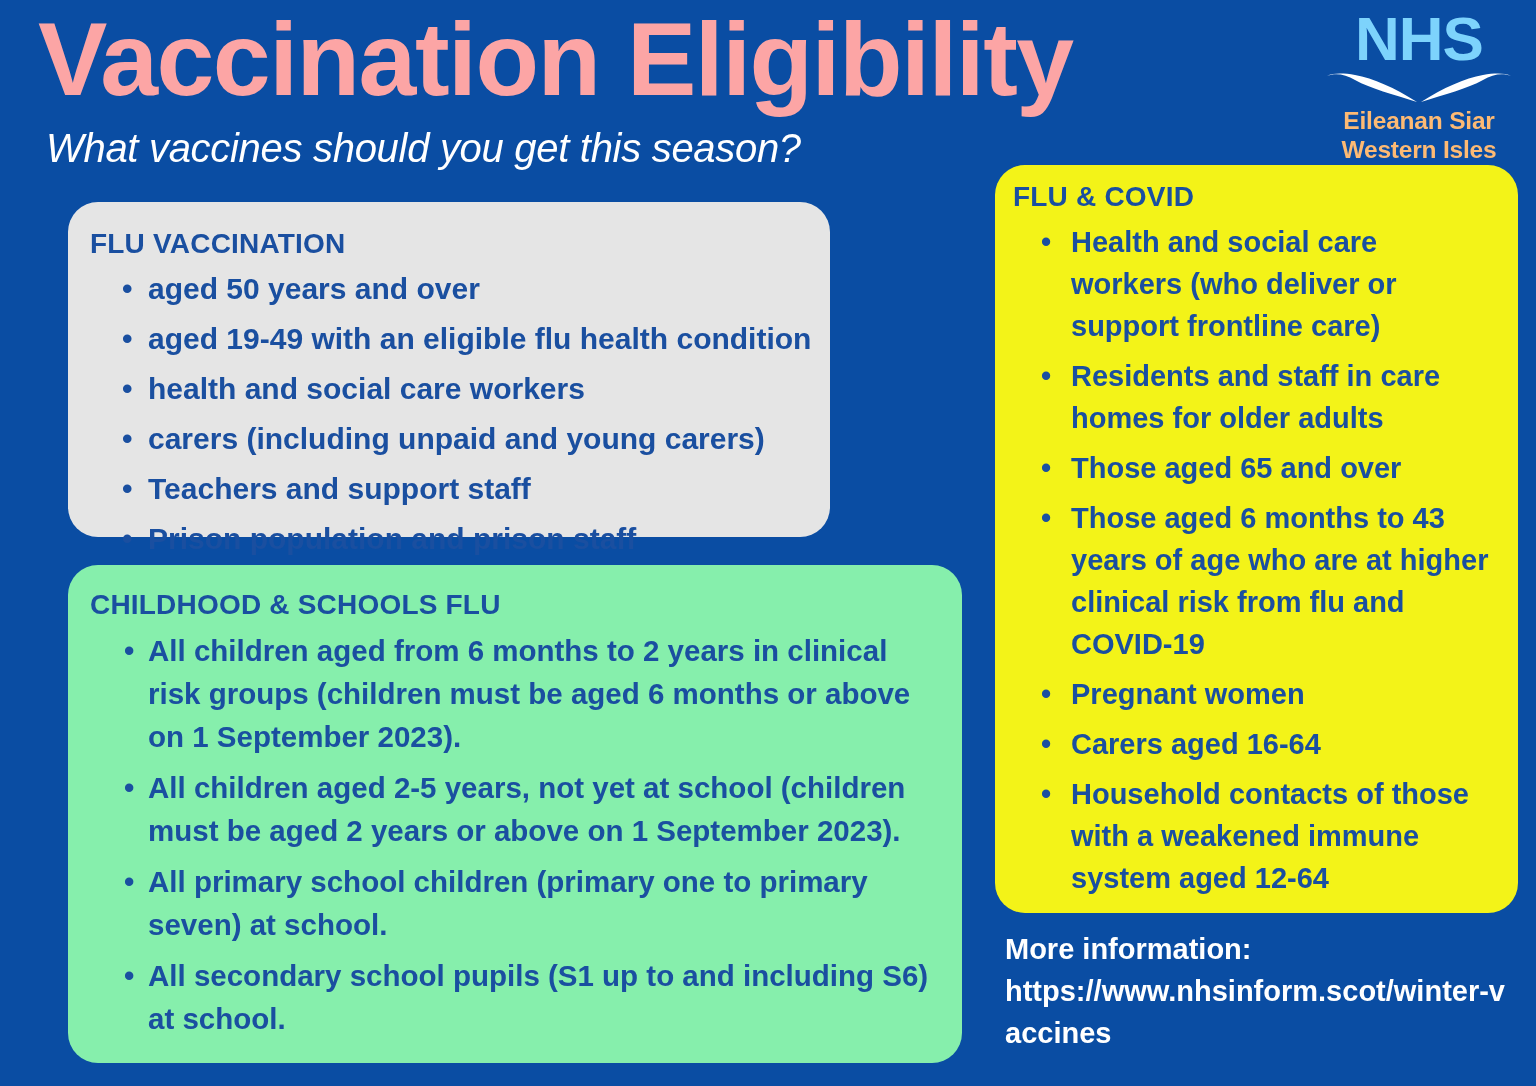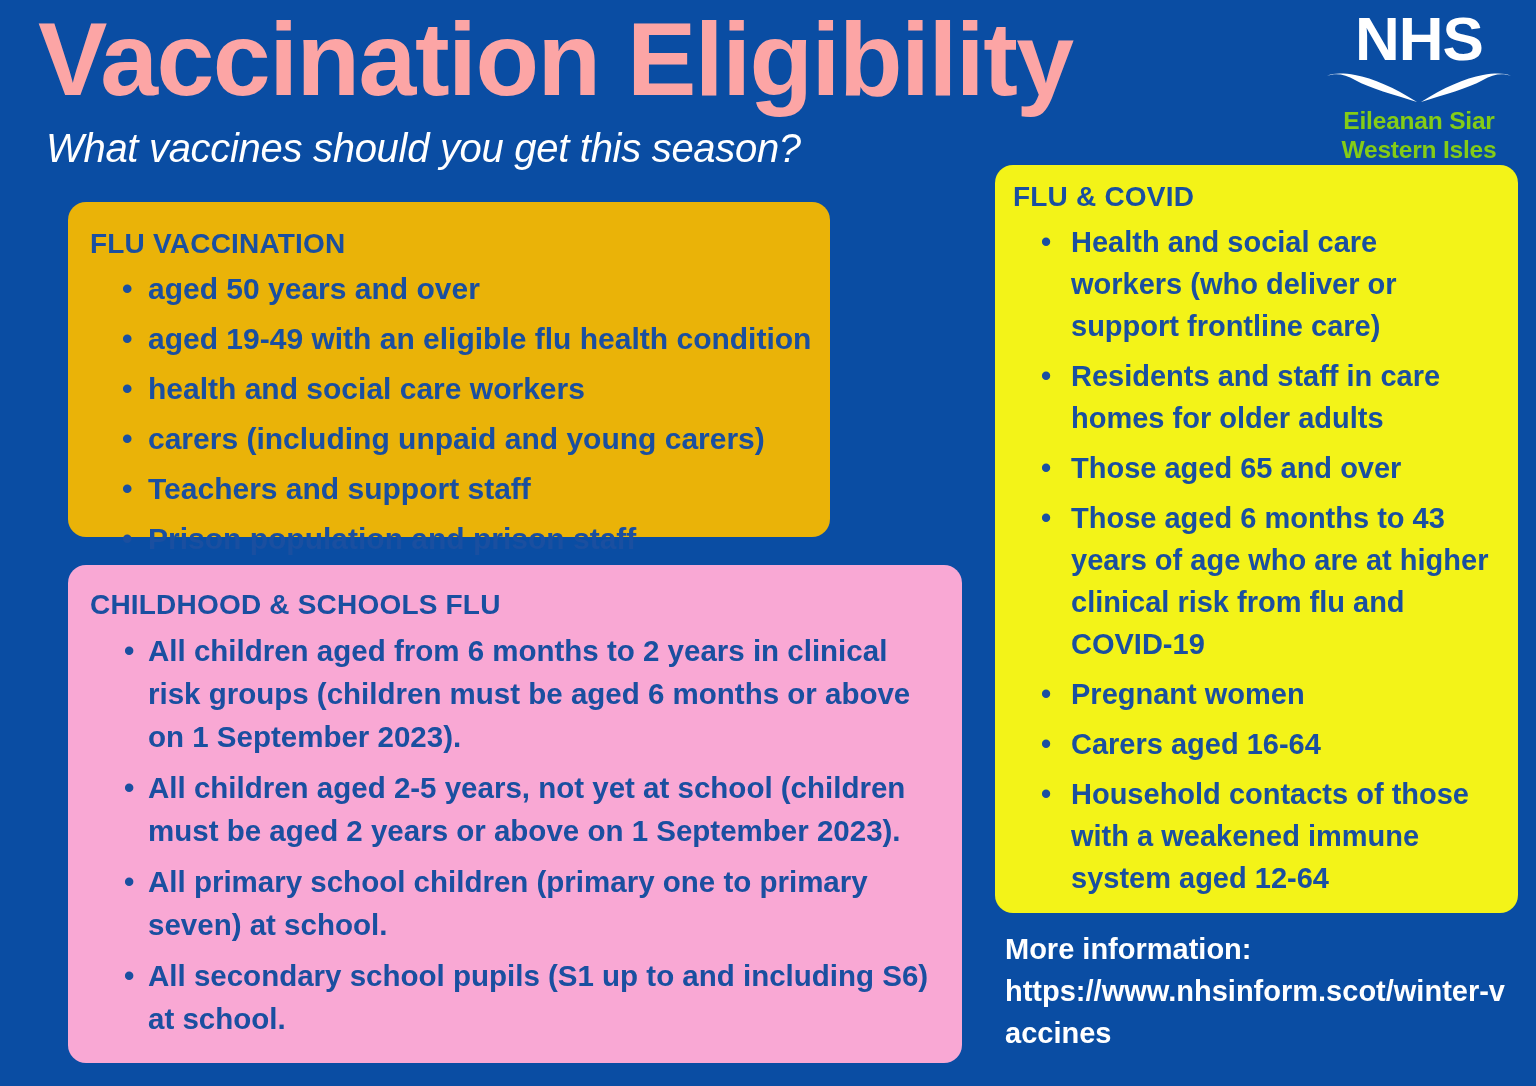--- a/index.html
+++ b/index.html
@@ -54,45 +54,45 @@
   .nhs-logo {
     position: absolute;
     right: 18px;
     top: 8px;
     width: 198px;
     text-align: center;
   }
   .nhs-wordmark {
     font-size: 62px;
     font-weight: bold;
-    color: #ffffff;
+    color: #7dd3fc;
     letter-spacing: -1px;
     line-height: 1;
     margin: 0;
   }
   .nhs-swoosh {
     display: block;
     width: 188px;
     height: 34px;
     margin: 2px auto 0 auto;
   }
   .nhs-sub {
     font-size: 24.5px;
     font-weight: bold;
-    color: #84cc16;
+    color: #fdba74;
     line-height: 1.14;
     margin: 1px 0 0 0;
     letter-spacing: -0.2px;
   }
 
   
   .card {
     position: absolute;
     box-sizing: border-box;
-    border-radius: 18px;
+    border-radius: 30px;
   }
   .card-title {
     font-size: 28px;
     font-weight: bold;
     letter-spacing: 0.2px;
     margin: 0;
   }
   .card-list {
     list-style: none;
     margin: 0;
@@ -111,41 +111,41 @@
     display: block;
     margin-top: 8px;
   }
 
   
   #card-flu {
     left: 68px;
     top: 202px;
     width: 762px;
     height: 335px;
-    background: #eab308;
+    background: #e5e5e5;
     padding: 26px 16px 20px 22px;
   }
   #card-flu .card-title { color: #1A4FA0; }
   #card-flu .card-list { margin-top: 8px; }
   #card-flu .card-list li {
     color: #1A4FA0;
     font-size: 30px;
     line-height: 42px;
     padding-left: 58px;
     min-height: 42px;
   }
   #card-flu .card-list li .bullet { left: 32px; }
 
   
   #card-childhood {
     left: 68px;
     top: 565px;
     width: 894px;
     height: 498px;
-    background: #f9a8d4;
+    background: #86efac;
     padding: 24px 28px 14px 22px;
   }
   #card-childhood .card-title { color: #1A4FA0; }
   #card-childhood .card-list { margin-top: 6px; }
   #card-childhood .card-list li {
     color: #1A4FA0;
     font-size: 29.5px;
     line-height: 43px;
     padding-left: 58px;
   }

